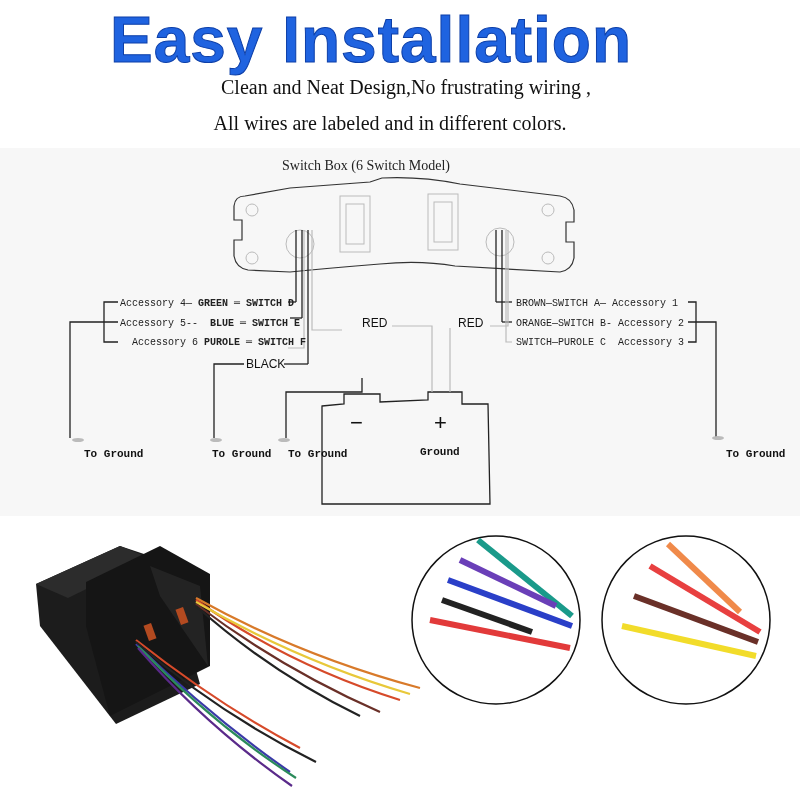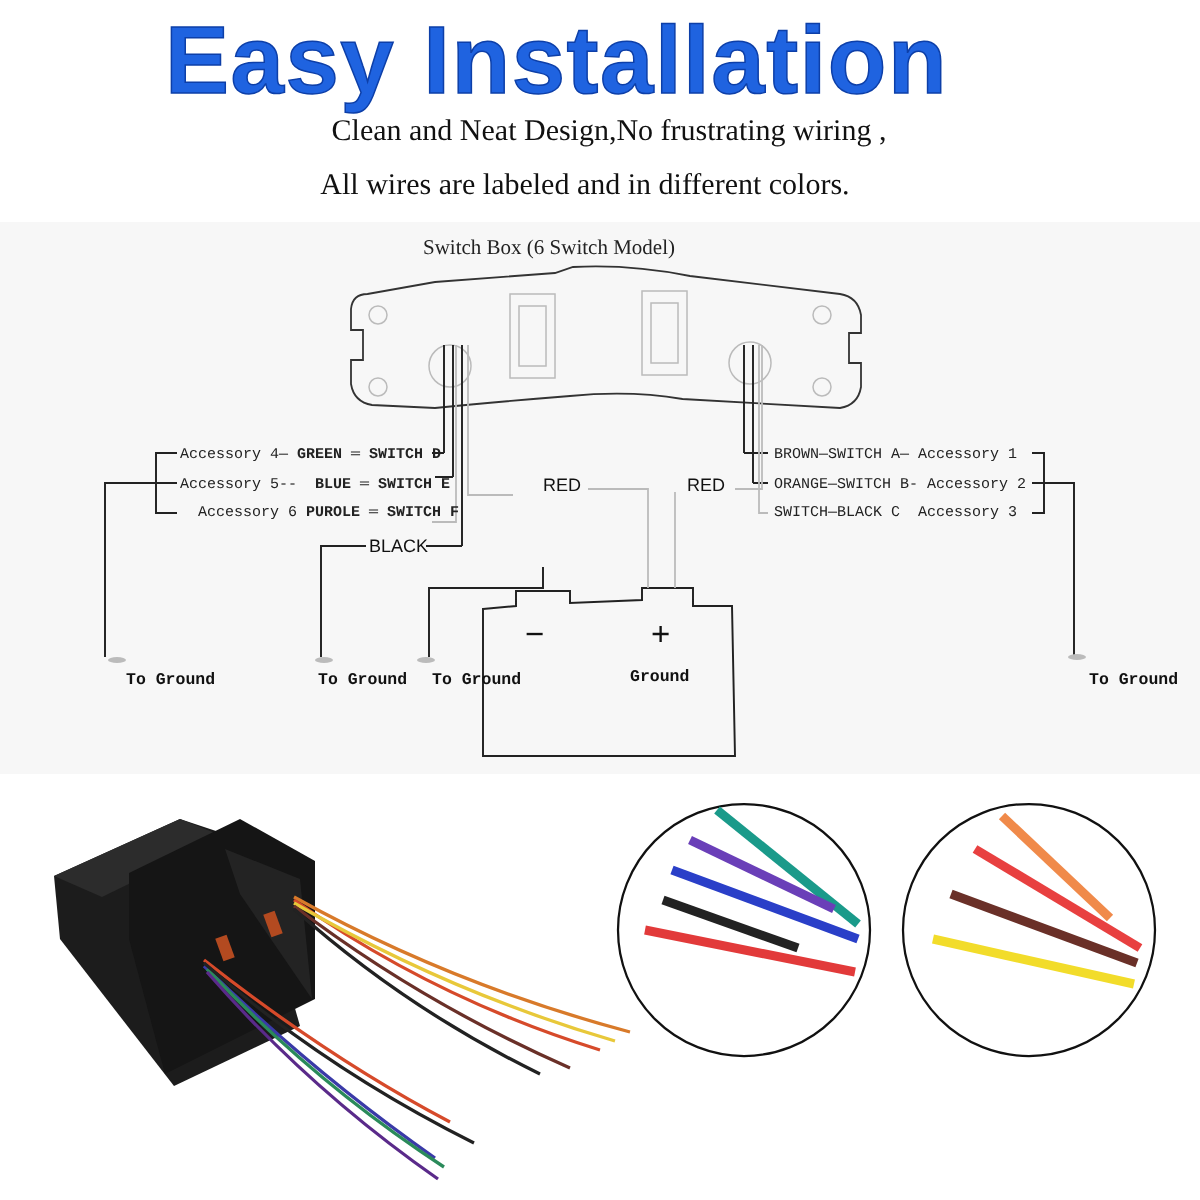--- a/index.html
+++ b/index.html
@@ -106,21 +106,21 @@
 
   <div class="lbl" style="left:516px;top:150px;text-align:right;">
     <span>BROWN</span>—<span>SWITCH A</span>—
     <span>Accessory 1</span>
   </div>
   <div class="lbl" style="left:516px;top:170px;">
     <span>ORANGE</span>—<span>SWITCH B</span>-
     <span>Accessory 2</span>
   </div>
   <div class="lbl" style="left:516px;top:189px;">
-    <span>SWITCH</span>—<span>BLACK C</span>&nbsp;
+    <span>SWITCH</span>—<span>PUROLE C</span>&nbsp;
     <span>Accessory 3</span>
   </div>
 
   <div class="lblb" style="left:350px;top:262px;font-size:22px;">−</div>
   <div class="lblb" style="left:434px;top:262px;font-size:22px;">+</div>
   <div class="gnd" style="left:380px;top:298px;">Ground</div>
 
   <div class="gnd" style="left:44px;top:300px;">To Ground</div>
   <div class="gnd" style="left:172px;top:300px;">To Ground</div>
   <div class="gnd" style="left:248px;top:300px;">To Ground</div>

